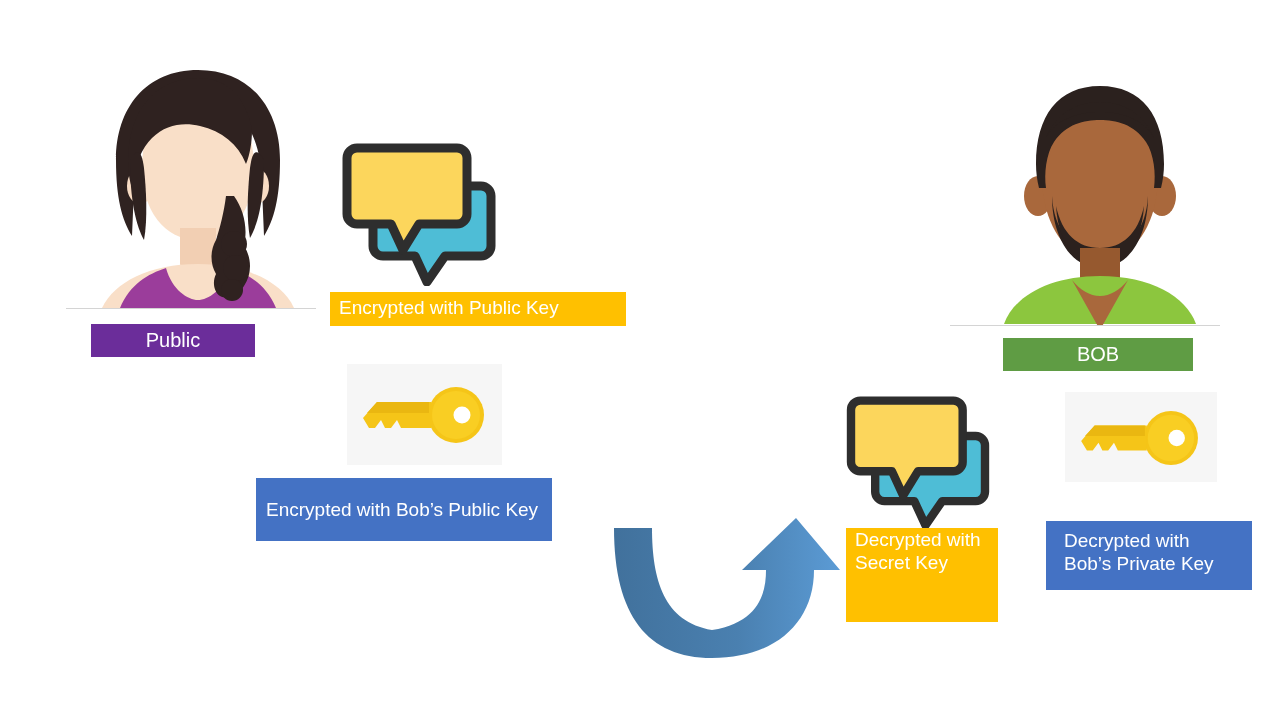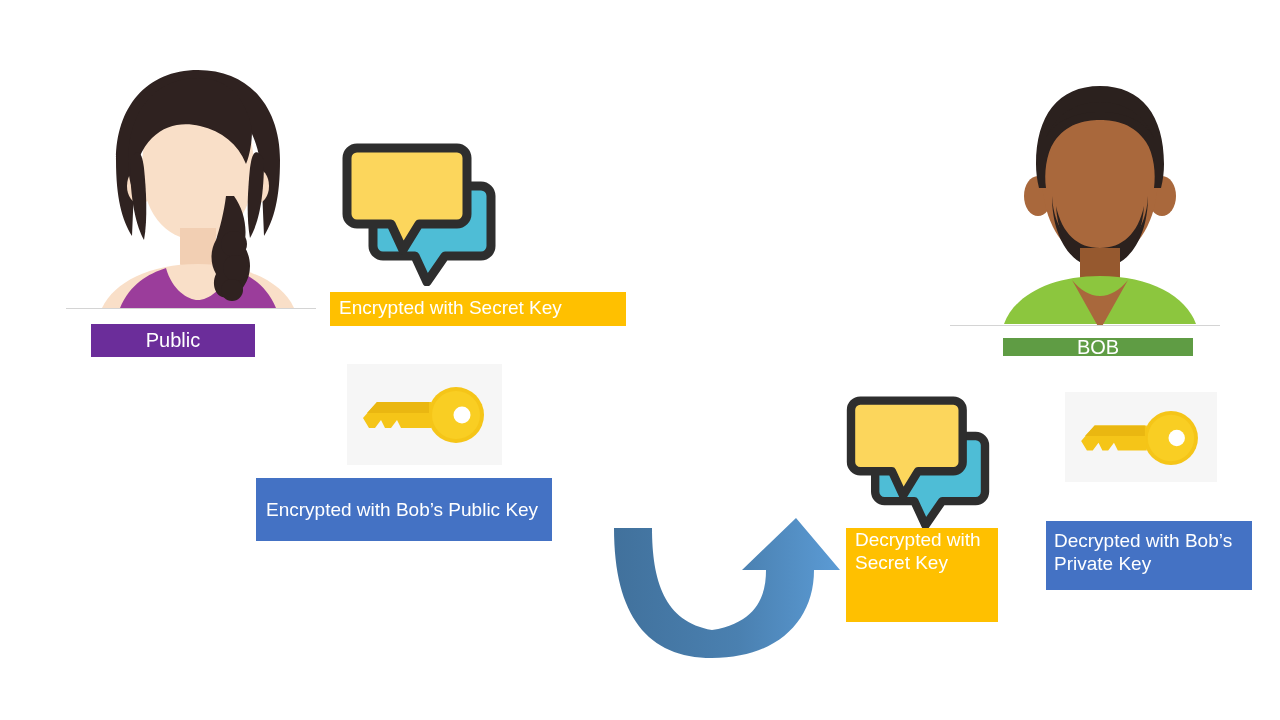--- a/index.html
+++ b/index.html
@@ -43,21 +43,21 @@
   }
 
   #alice-name-box {
     left: 91px; top: 324px;
     width: 164px; height: 33px;
     background: #6B2D9A;
     font-size: 20px;
   }
   #bob-name-box {
     left: 1003px; top: 338px;
-    width: 190px; height: 18px;
+    width: 190px; height: 33px;
     background: #5F9C44;
     font-size: 20px;
   }
   #alice-secret-label {
     left: 330px; top: 292px;
     width: 296px; height: 34px;
     background: #FFC000;
     font-size: 19px;
     padding: 4px 9px;
   }
@@ -73,21 +73,21 @@
     width: 152px; height: 94px;
     background: #FFC000;
     font-size: 19px;
     padding: 0 9px;
   }
   #bob-private-label {
     left: 1046px; top: 521px;
     width: 206px; height: 69px;
     background: #4472C4;
     font-size: 19px;
-    padding: 8px 8px;
+    padding: 8px 18px;
   }
 
   
   .baseline {
     position: absolute;
     height: 1px;
     background: #D4D4D4;
   }
   #alice-baseline { left: 66px; top: 308px; width: 250px; }
   #bob-baseline   { left: 950px; top: 325px; width: 270px; }
@@ -138,21 +138,21 @@
 
   <div class="label-box label-center" id="alice-name-box">Public</div>
 
   <svg class="abs icon-svg" style="left:341px; top:142px;" width="156" height="144" viewBox="0 0 156 144">
 
     <path d="M42 44 H140 A10 10 0 0 1 150 54 V104 A10 10 0 0 1 140 114 H104 L86 140 L74 114 H42 A10 10 0 0 1 32 104 V54 A10 10 0 0 1 42 44 Z" fill="#4EBDD6" stroke="#2E2E2E" stroke-width="9" stroke-linejoin="round"></path>
 
     <path d="M16 6 H116 A10 10 0 0 1 126 16 V72 A10 10 0 0 1 116 82 H78 L62 108 L50 82 H16 A10 10 0 0 1 6 72 V16 A10 10 0 0 1 16 6 Z" fill="#FCD65C" stroke="#2E2E2E" stroke-width="9" stroke-linejoin="round"></path>
   </svg>
 
-  <div class="label-box label-left" id="alice-secret-label">Encrypted with Secret Key</div>
+  <div class="label-box label-left" id="alice-secret-label">Encrypted with Public Key</div>
 
   <div class="key-panel" id="alice-key-panel">
     <svg class="icon-svg" style="position:absolute; left:14px; top:22px;" width="128" height="58" viewBox="0 0 128 58">
       <circle cx="95" cy="29" r="28" fill="#F5C518"></circle>
       <circle cx="95" cy="29" r="24" fill="#F9CE23"></circle>
       <circle cx="101" cy="29" r="8.5" fill="#FFFFFF"></circle>
       <path d="M68 16 H70 V42 H68 L40 42 L36 34 L30 42 L24 42 L20 34 L14 42 L8 42 L2 32 L16 16 Z" fill="#F5C518"></path>
       <path d="M68 16 L16 16 L6 27 L68 27 Z" fill="#EAB711"></path>
     </svg>
   </div>

